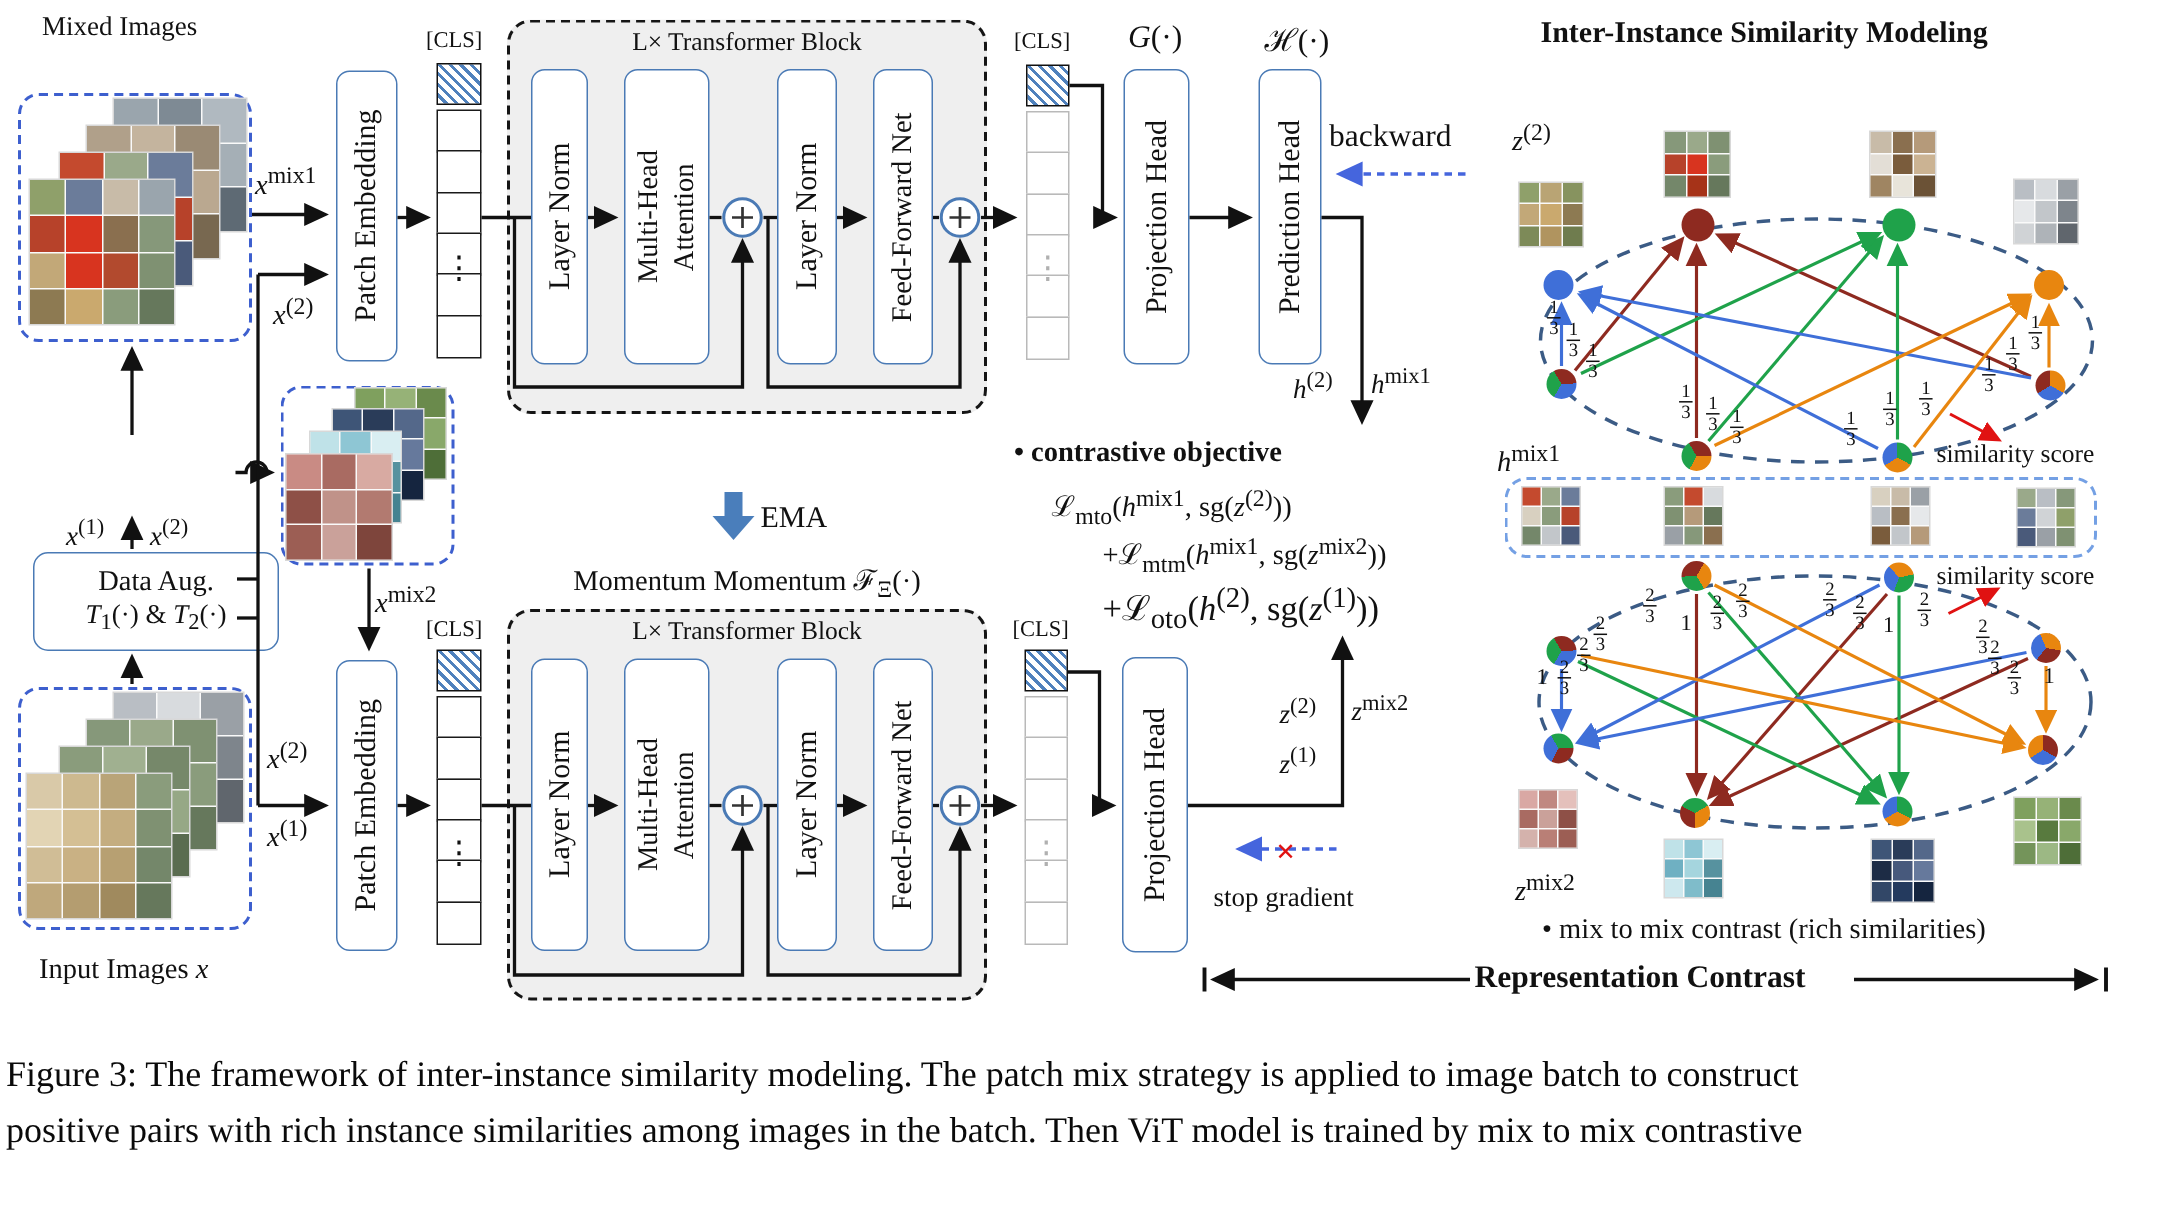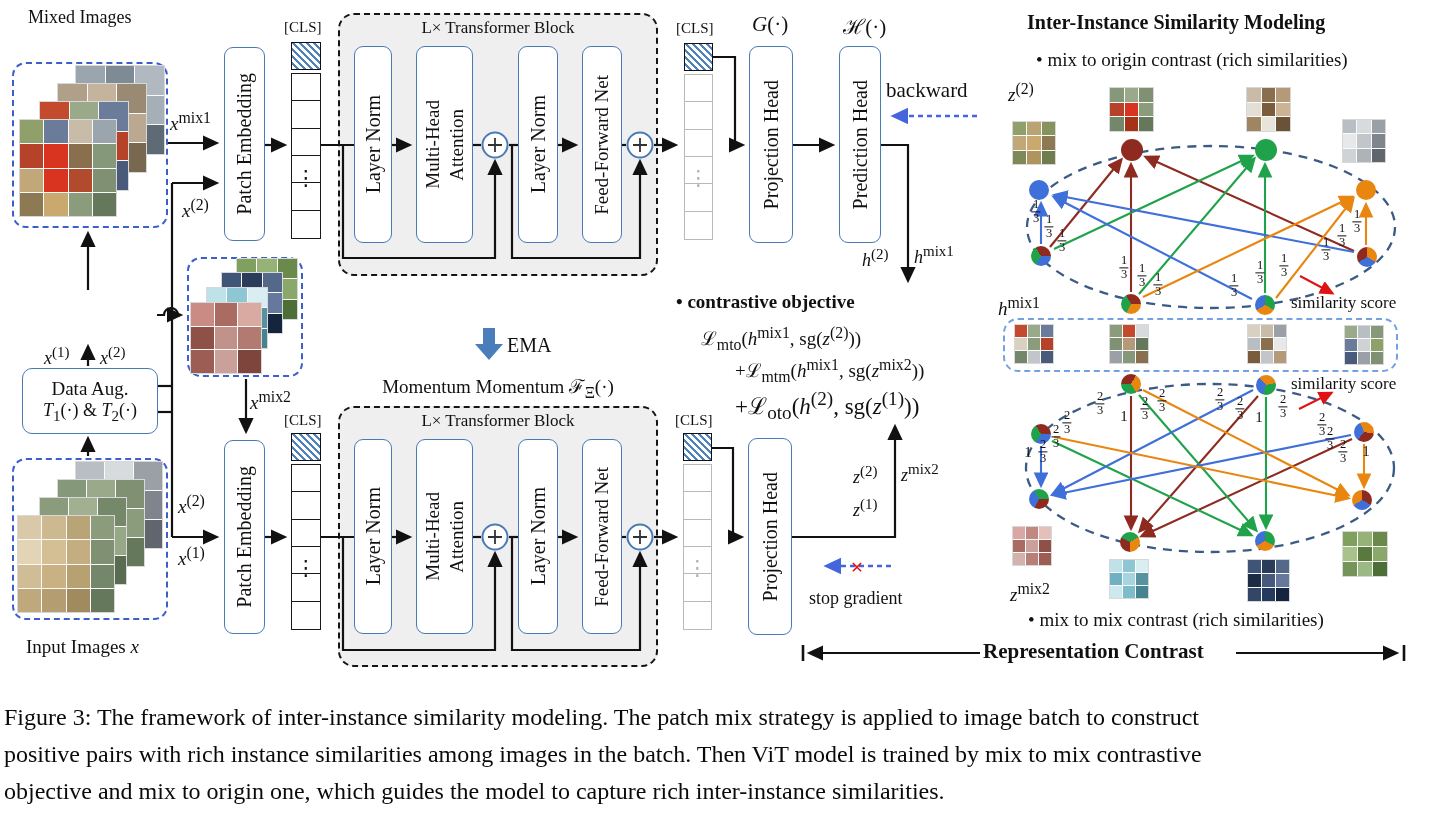--- a/index.html
+++ b/index.html
@@ -87,21 +87,21 @@
       <div style="background: rgb(141, 122, 82);"></div>
       <div style="background: rgb(202, 169, 110);"></div>
       <div style="background: rgb(138, 156, 124);"></div>
       <div style="background: rgb(102, 120, 92);"></div>
     </div>
 
 
   <div class="mathline" style="left:44px;top:344px;font-size:18px"><i>x</i><sup>(1)</sup></div>
   <div class="mathline" style="left:100px;top:344px;font-size:18px"><i>x</i><sup>(2)</sup></div>
 
-  <div class="hbox" style="left:22px;top:368px;width:136px;height:66px;font-size:19px">
+  <div class="hbox" style="left:22px;top:368px;width:164px;height:66px;font-size:19px">
     <div>Data Aug.</div>
     <div class="mathline" style="position:static;font-size:18px"><i>T</i><sub>1</sub><span>(·) &amp; </span><i>T</i><sub>2</sub><span>(·)</span></div>
   </div>
 
   <div class="dashbox" style="left:12px;top:458px;width:156px;height:162px"></div>
   <div class="mosaic" style="left:76px;top:462px;width:86px;height:86px;grid-template-columns:repeat(3,1fr)">
       <div style="background: rgb(185, 190, 196);"></div>
       <div style="background: rgb(216, 219, 222);"></div>
       <div style="background: rgb(154, 160, 166);"></div>
       <div style="background: rgb(230, 232, 234);"></div>
@@ -317,21 +317,20 @@
   <div class="mathline" style="left:735px;top:388px;font-size:23px"><span>+ℒ</span><sub>oto</sub><span>(</span><i>h</i><sup>(2)</sup><span>, sg(</span><i>z</i><sup>(1)</sup><span>))</span></div>
 
   <div class="mathline" style="left:853px;top:463px;font-size:18px"><i>z</i><sup>(2)</sup></div>
   <div class="mathline" style="left:901px;top:461px;font-size:18px"><i>z</i><sup>mix2</sup></div>
   <div class="mathline" style="left:853px;top:496px;font-size:18px"><i>z</i><sup>(1)</sup></div>
   <div class="lbl" style="left:809px;top:589px;font-size:18px">stop gradient</div>
 
   <div class="lbl bold" style="left:1027px;top:11px;font-size:20px">Inter-Instance Similarity Modeling</div>
 
   <div class="lbl bold" style="left:983px;top:640px;font-size:21px">Representation Contrast</div>
-  <div class="lbl" style="left:1036px;top:50px;font-size:19px">• mix to origin contrast (rich similarities)</div>
   <div class="mathline" style="left:1008px;top:80px;font-size:19px"><i>z</i><sup>(2)</sup></div>
 
   <div class="mosaic" style="left:1013px;top:122px;width:42px;height:42px;grid-template-columns:repeat(3,1fr)">
       <div style="background: rgb(143, 160, 106);"></div>
       <div style="background: rgb(185, 164, 116);"></div>
       <div style="background: rgb(135, 147, 95);"></div>
       <div style="background: rgb(194, 168, 120);"></div>
       <div style="background: rgb(202, 169, 110);"></div>
       <div style="background: rgb(141, 122, 82);"></div>
       <div style="background: rgb(125, 138, 88);"></div>
@@ -605,21 +604,20 @@
     </g>
     <g stroke="#e01212" stroke-width="2" fill="none">
       <path d="M1300,276 L1332,293" marker-end="url(#ared)"></path>
       <path d="M1299,409 L1331,393" marker-end="url(#ared)"></path>
     </g>
   </svg>
 
   <div class="caption">
     <div>Figure 3: The framework of inter-instance similarity modeling. The patch mix strategy is applied to image batch to construct</div>
     <div>positive pairs with rich instance similarities among images in the batch. Then ViT model is trained by mix to mix contrastive</div>
-    <div>objective and mix to origin one, which guides the model to capture rich inter-instance similarities.</div>
   </div>
 
 <div class="fr" style="left: 1036px; top: 212px;">
       <span class="num">1</span>
       <span>3</span>
     </div>
     <div class="fr" style="left: 1049px; top: 227px;">
       <span class="num">1</span>
       <span>3</span>
     </div>

